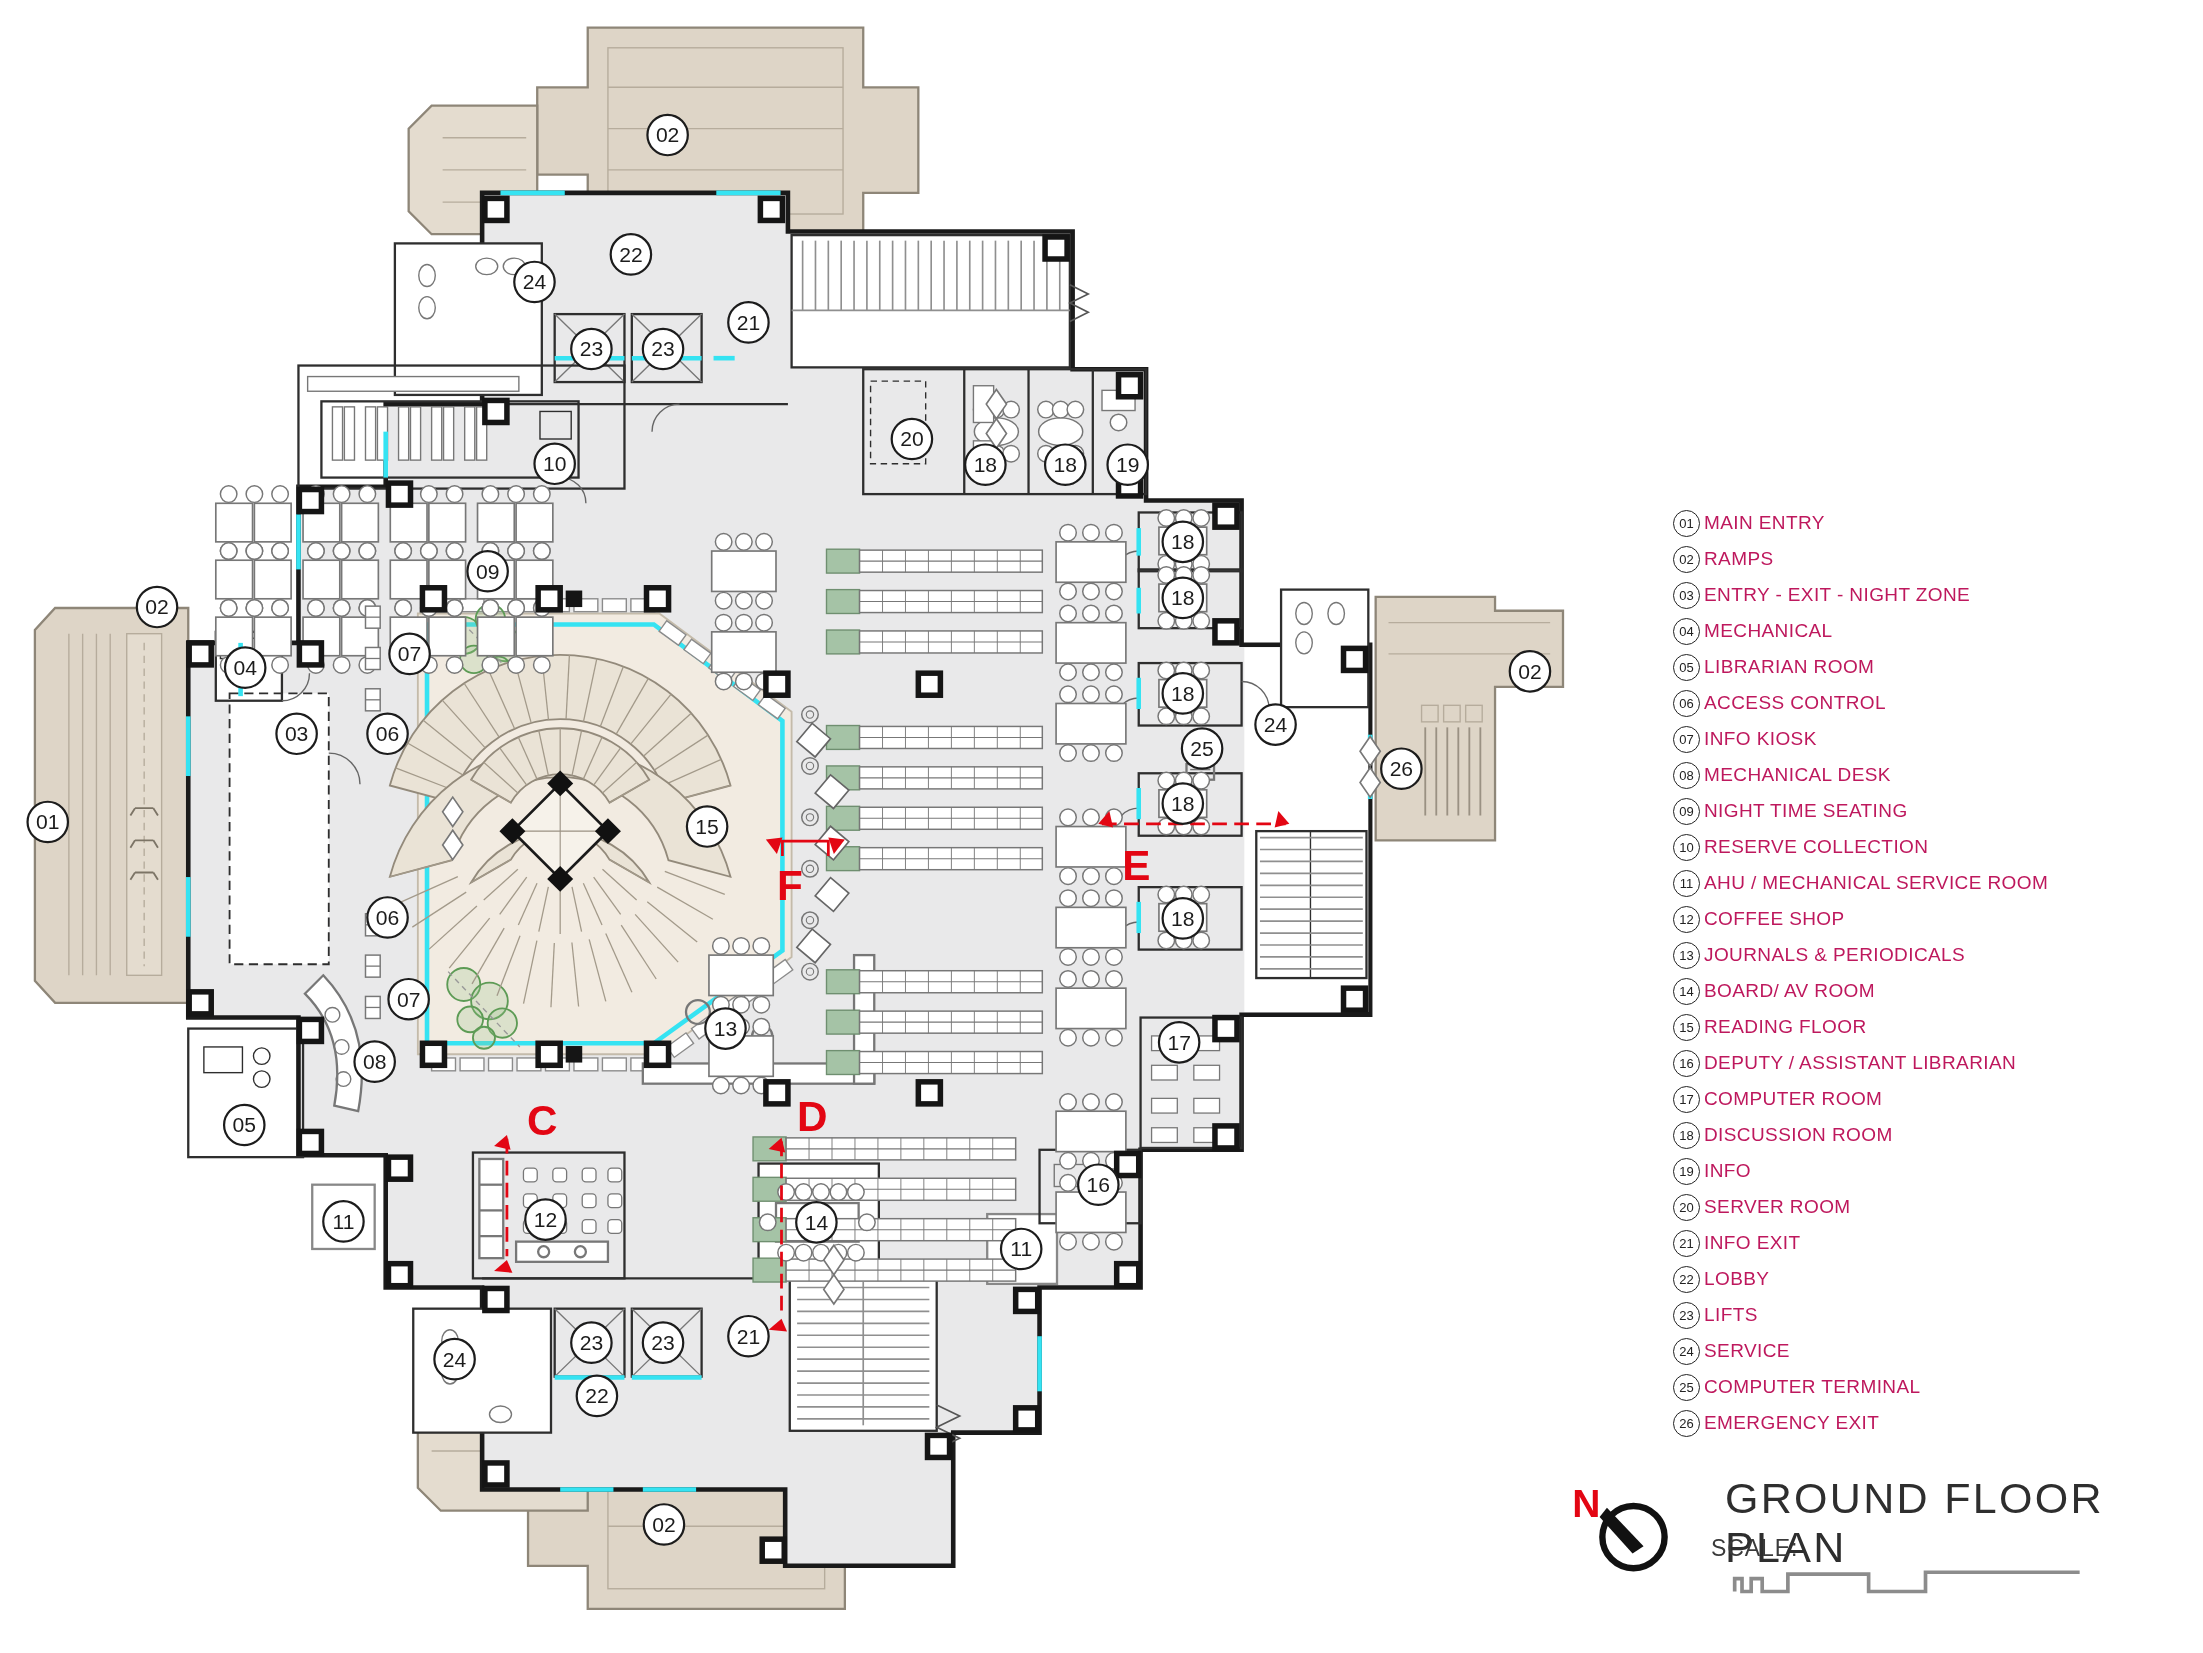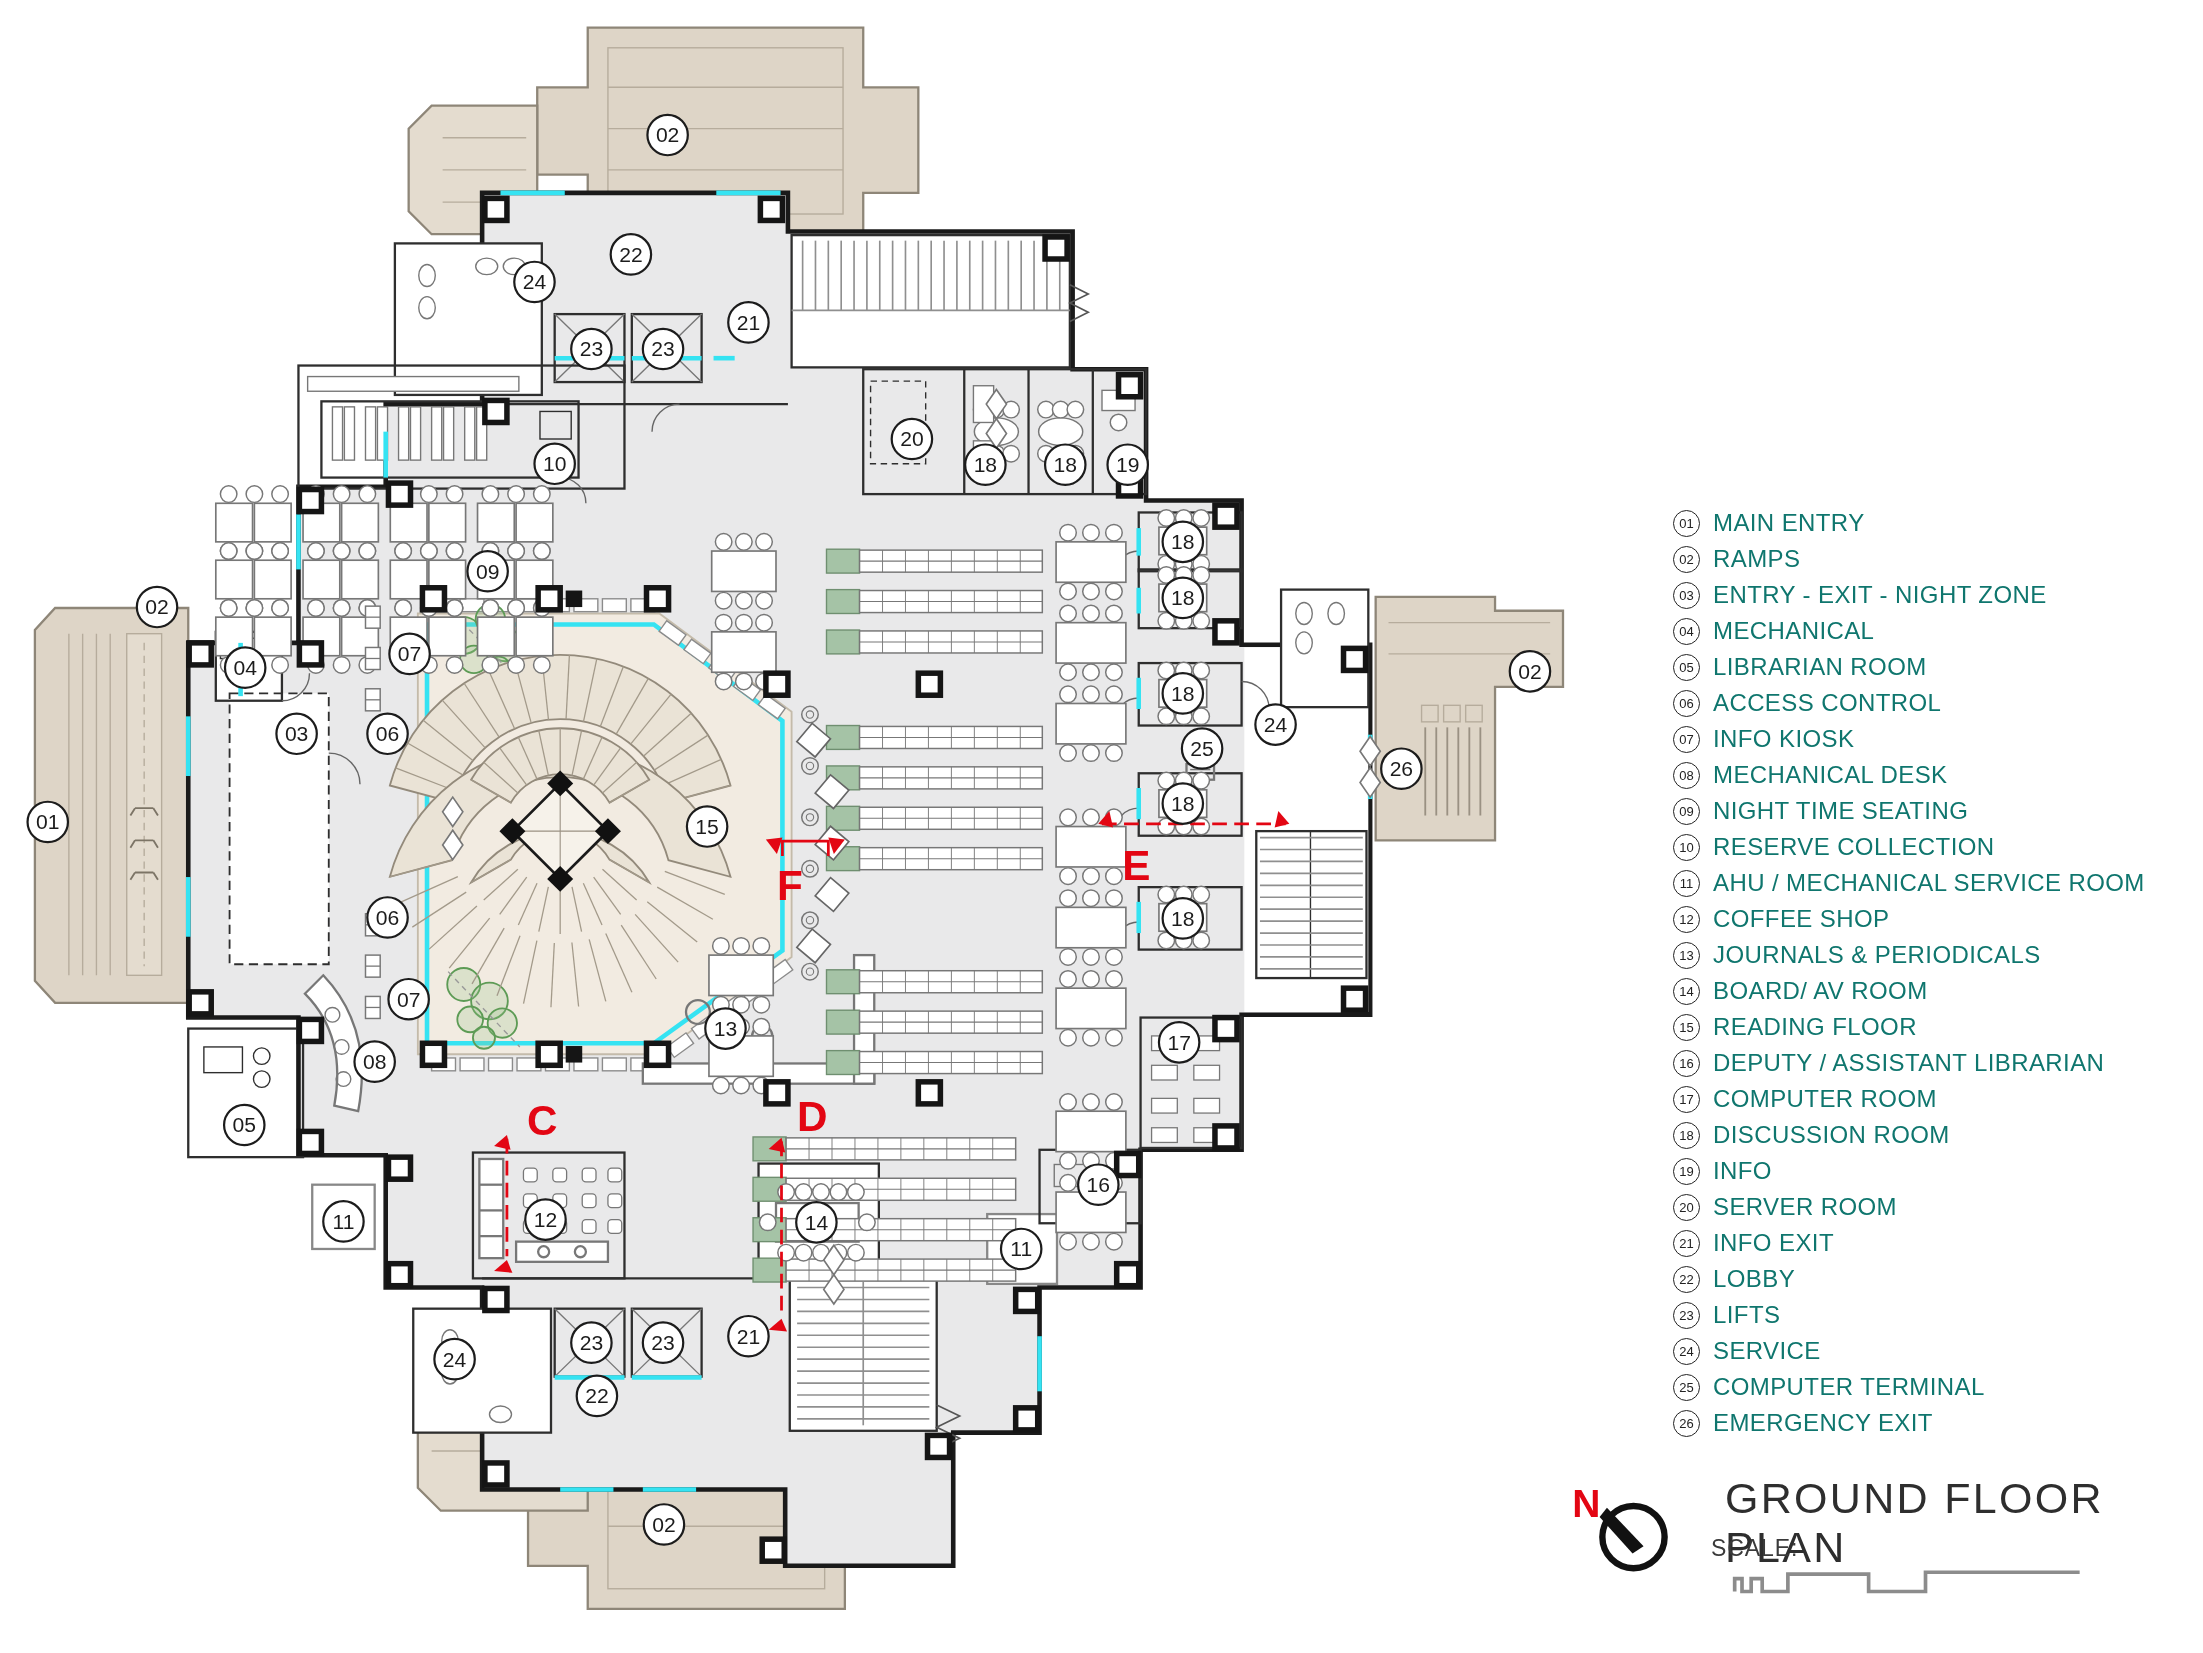--- a/index.html
+++ b/index.html
@@ -5,21 +5,21 @@
   html,body{margin:0;padding:0;background:#ffffff;}
   #stage{position:relative;width:2204px;height:1654px;background:#fff;overflow:hidden;
          font-family:"Liberation Sans",sans-serif;}
   #plan-svg{position:absolute;left:0;top:0;}
   
   #legend{position:absolute;left:1673px;top:505px;width:514px;}
   .legend-row{display:flex;align-items:center;height:36px;}
   .legend-circle{flex:0 0 auto;width:25px;height:25px;border:1.8px solid #222;border-radius:50%;
     display:flex;align-items:center;justify-content:center;font-size:13px;color:#222;
     letter-spacing:0;}
-  .legend-label{margin-left:13px;font-size:24px;color:#0f766e;letter-spacing:0.4px;white-space:nowrap;}
+  .legend-label{margin-left:4px;font-size:19px;color:#be185d;letter-spacing:0.4px;white-space:nowrap;}
   
   #title-block{position:absolute;left:1543px;top:1465px;width:643px;height:147px;}
   #page-title{position:absolute;left:182px;top:9.2px;font-size:43px;color:#2e2e2e;
     letter-spacing:2.3px;font-weight:400;}
   #scale-row{position:absolute;left:168px;top:70px;font-size:23px;color:#3a3a3a;letter-spacing:0.9px;}
   #north{position:absolute;left:20px;top:16.5px;width:119px;height:101px;}
   #north .n-letter{position:absolute;left:9.2px;top:0;color:#e30613;font-weight:bold;font-size:39px;}
 </style>
 </head>
 <body>

